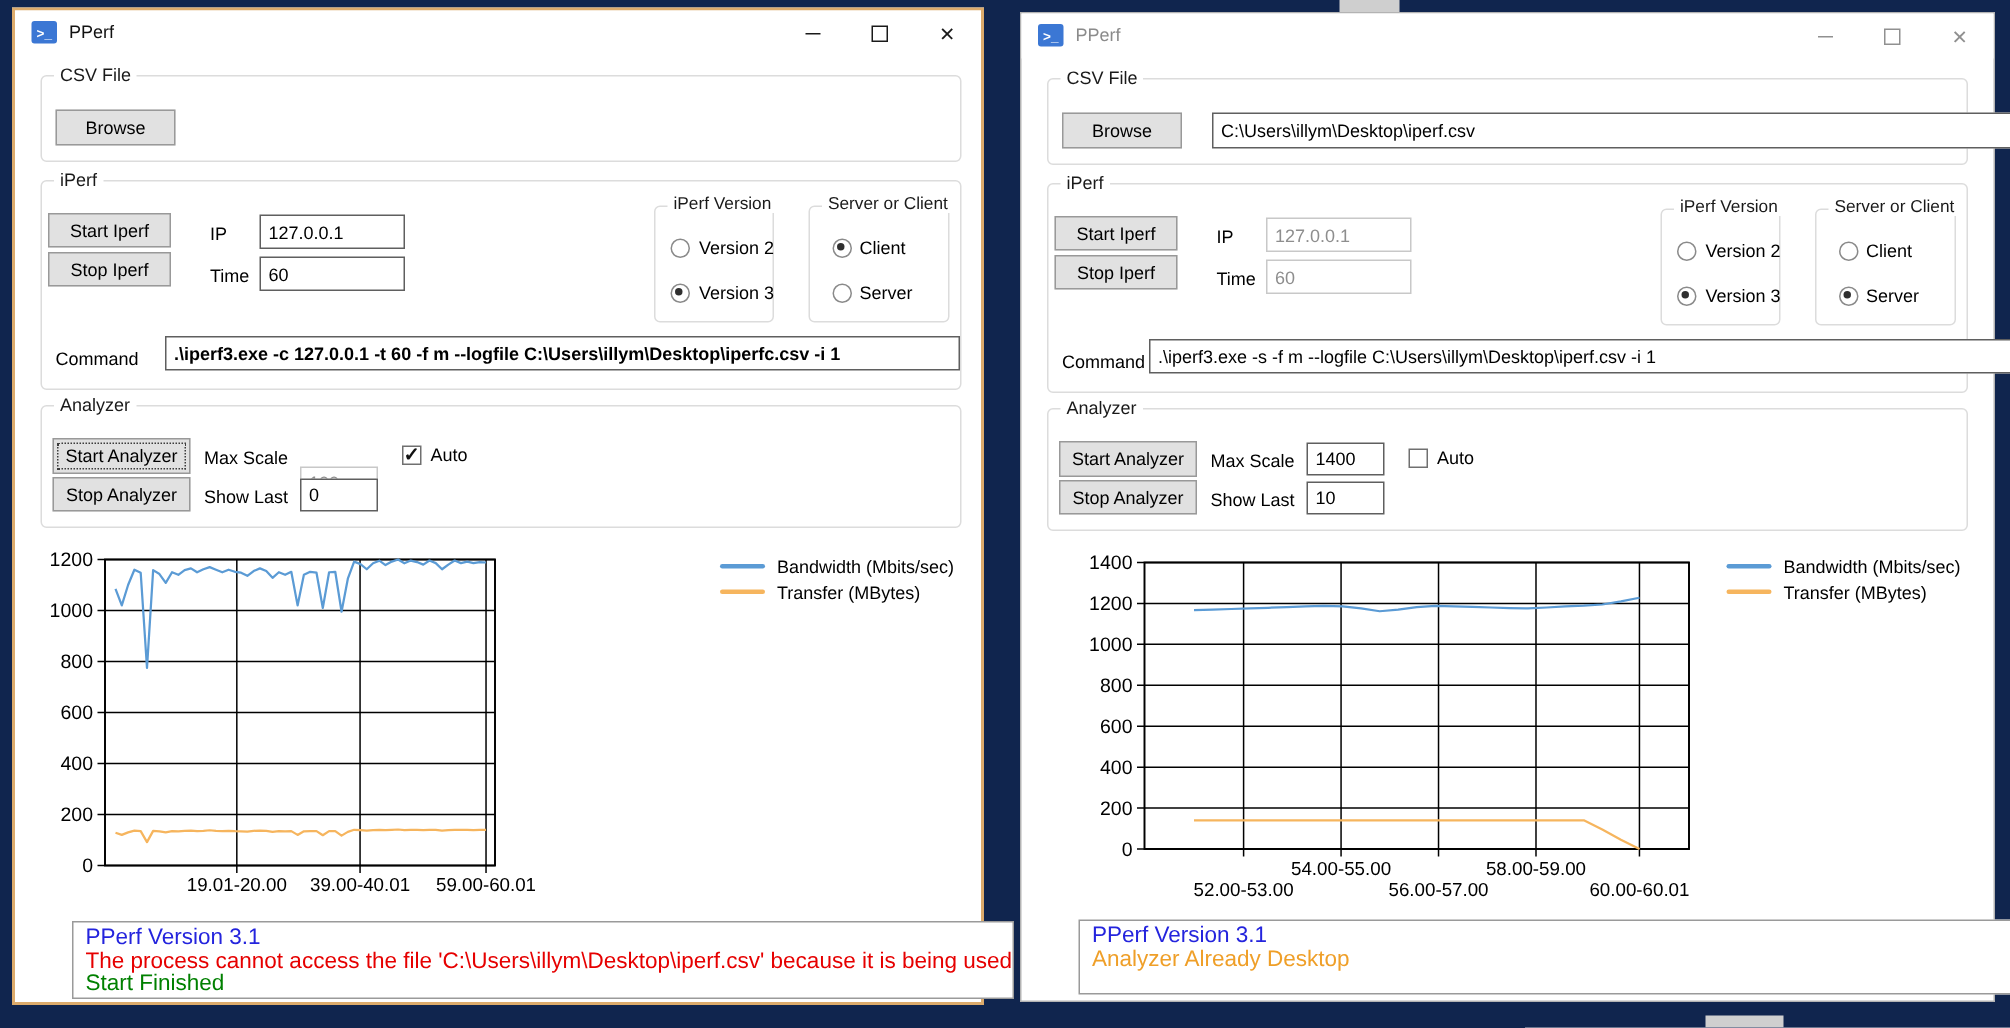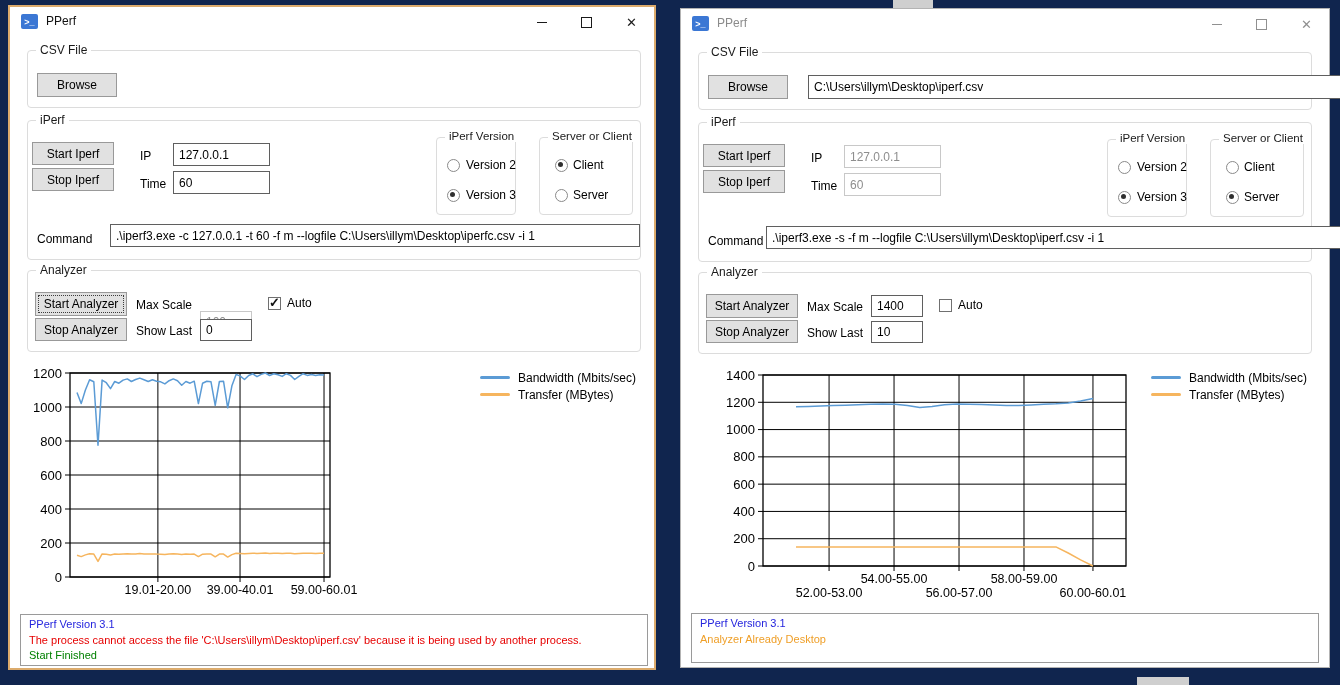--- a/index.html
+++ b/index.html
@@ -36,21 +36,21 @@
   .checkbox{position:absolute;width:13px;height:13px;border:1px solid #707070;background:#fff;box-sizing:border-box;}
   .checkbox.checked::after{content:'\2713';position:absolute;left:0;top:-3px;font-size:13px;font-weight:bold;color:#111;}
 
   .chart{position:absolute;}
   .chart svg{position:absolute;left:0;top:0;}
   .chart svg text{font-family:"Liberation Sans",sans-serif;fill:#000;}
   .legend{position:absolute;font-size:12px;color:#000;}
   .legend-item{display:flex;align-items:center;gap:8px;height:17px;white-space:nowrap;}
   .swatch{width:30px;height:3px;border-radius:2px;display:inline-block;}
 
-  .status-box{position:absolute;border:1px solid #9a9a9a;background:#fff;padding:2px 8px;font-size:11px;line-height:15.5px;box-sizing:border-box;overflow:hidden;}
+  .status-box{position:absolute;border:1px solid #9a9a9a;background:#fff;padding:2px 8px;font-size:15px;line-height:15.5px;box-sizing:border-box;overflow:hidden;margin-left:28px;}
   .status-line{white-space:nowrap;}
 </style>
 </head>
 <body>
 
 <div id="screen">
 
   <div class="fragment" style="left:893px;top:0;width:40px;height:9px;"></div>
   <div class="fragment" style="left:1137px;top:677px;width:52px;height:8px;"></div>
 
@@ -94,21 +94,21 @@
 
     <div class="groupbox" style="left:529px;top:130px;width:94px;height:78px;">
       <span class="gb-label" style="font-size:11.5px;">Server or Client</span>
     </div>
     <span class="radio checked" style="left:545px;top:152px;"></span>
     <span class="ctrl-label" style="left:563px;top:151px;">Client</span>
     <span class="radio" style="left:545px;top:182px;"></span>
     <span class="ctrl-label" style="left:563px;top:181px;">Server</span>
 
     <span class="ctrl-label" style="left:27px;top:225px;">Command</span>
-    <input class="field" readonly="" style="left: 100px; top: 217px; width: 530px; height: 23px;" value=".\iperf3.exe -c 127.0.0.1 -t 60 -f m --logfile C:\Users\illym\Desktop\iperfc.csv -i 1">
+    <input class="field" readonly="" style="left: 100px; top: 217px; width: 530px; height: 23px; font-weight: bold;" value=".\iperf3.exe -c 127.0.0.1 -t 60 -f m --logfile C:\Users\illym\Desktop\iperfc.csv -i 1">
 
     <div class="groupbox" style="left:17px;top:263px;width:614px;height:82px;">
       <span class="gb-label">Analyzer</span>
     </div>
     <div class="btn focused" style="left:25px;top:285px;width:92px;height:24px;">Start Analyzer</div>
     <div class="btn" style="left:25px;top:311px;width:92px;height:23px;">Stop Analyzer</div>
     <span class="ctrl-label" style="left:126px;top:291px;">Max Scale</span>
     <input class="field disabled" readonly="" style="left: 190px; top: 304px; width: 52px; height: 22px;" value="100">
     <span class="checkbox checked" style="left:258px;top:290px;"></span>
     <span class="ctrl-label" style="left:277px;top:289px;">Auto</span>

